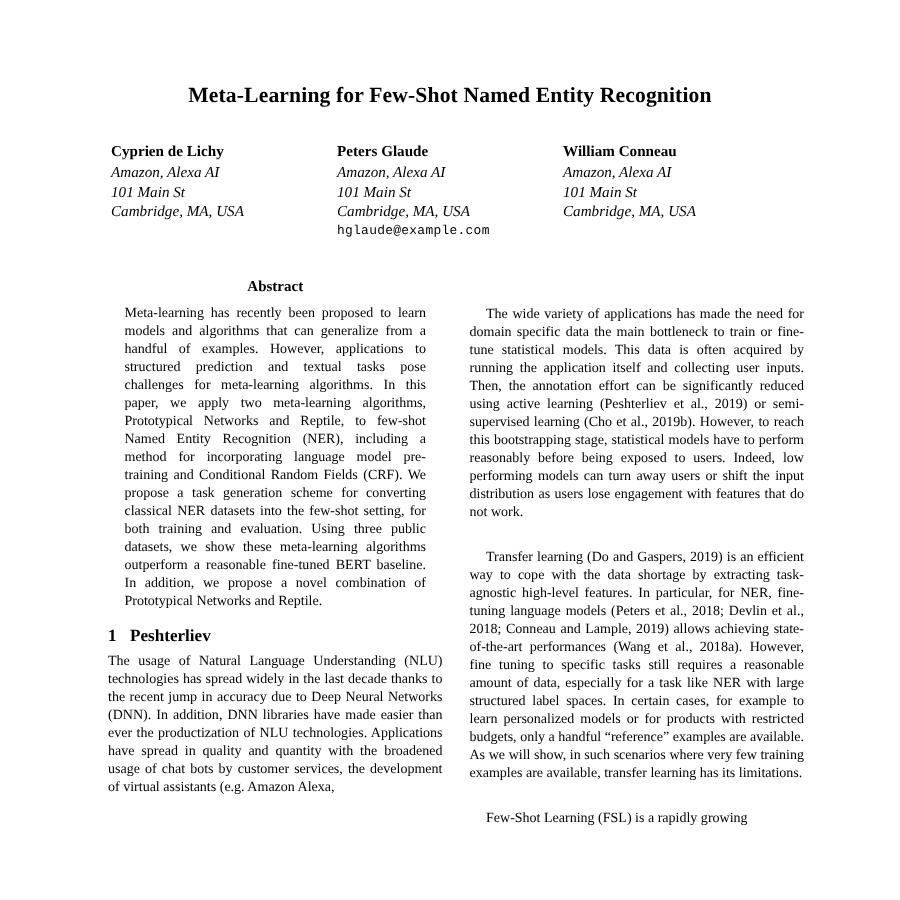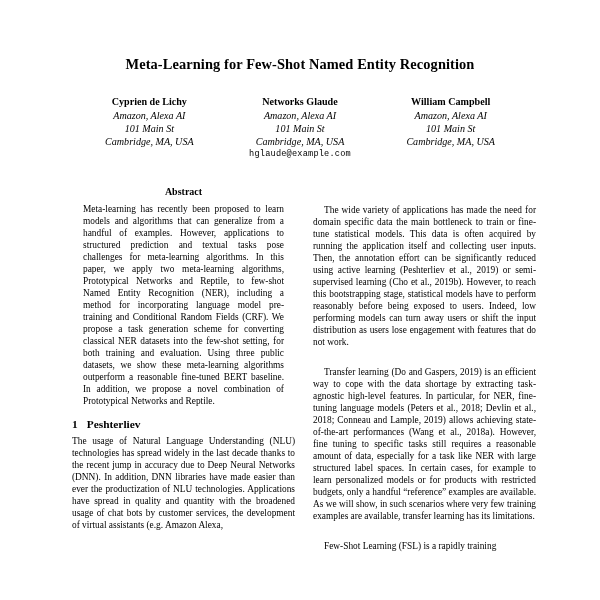--- a/index.html
+++ b/index.html
@@ -38,21 +38,20 @@
 
   
   .authors {
     display: flex;
     justify-content: space-between;
     margin-top: 22px;
     padding: 0 2px;
   }
   .author {
     flex: 1 1 0;
-    text-align: center;
     line-height: 1.32;
   }
   .author-name {
     font-size: 10.1px;
     font-weight: bold;
     display: block;
   }
   .author-line {
     font-size: 10.1px;
     display: block;
@@ -117,29 +116,29 @@
   <div class="authors">
 
     <div class="author">
       <span class="author-name">Cyprien de Lichy</span>
       <span class="author-line">Amazon, Alexa AI</span>
       <span class="author-line">101 Main St</span>
       <span class="author-line">Cambridge, MA, USA</span>
     </div>
 
     <div class="author">
-      <span class="author-name">Networks Glaude</span>
+      <span class="author-name">Peters Glaude</span>
       <span class="author-line">Amazon, Alexa AI</span>
       <span class="author-line">101 Main St</span>
       <span class="author-line">Cambridge, MA, USA</span>
       <span class="author-email">hglaude@example.com</span>
     </div>
 
     <div class="author">
-      <span class="author-name">William Campbell</span>
+      <span class="author-name">William Conneau</span>
       <span class="author-line">Amazon, Alexa AI</span>
       <span class="author-line">101 Main St</span>
       <span class="author-line">Cambridge, MA, USA</span>
     </div>
 
   </div>
 
   <div class="columns">
 
     <div class="col">
@@ -158,19 +157,19 @@
       <p class="para noindent">The usage of Natural Language Understanding (NLU) technologies has spread widely in the last decade thanks to the recent jump in accuracy due to Deep Neural Networks (DNN). In addition, DNN libraries have made easier than ever the productization of NLU technologies. Applications have spread in quality and quantity with the broadened usage of chat bots by customer services, the development of virtual assistants (e.g. Amazon Alexa,</p>
 
     </div>
 
     <div class="col">
 
       <p class="para indent">The wide variety of applications has made the need for domain specific data the main bottleneck to train or fine-tune statistical models. This data is often acquired by running the application itself and collecting user inputs. Then, the annotation effort can be significantly reduced using active learning (Peshterliev et al., 2019) or semi-supervised learning (Cho et al., 2019b). However, to reach this bootstrapping stage, statistical models have to perform reasonably before being exposed to users. Indeed, low performing models can turn away users or shift the input distribution as users lose engagement with features that do not work.</p>
 
       <p class="para indent">Transfer learning (Do and Gaspers, 2019) is an efficient way to cope with the data shortage by extracting task-agnostic high-level features. In particular, for NER, fine-tuning language models (Peters et al., 2018; Devlin et al., 2018; Conneau and Lample, 2019) allows achieving state-of-the-art performances (Wang et al., 2018a). However, fine tuning to specific tasks still requires a reasonable amount of data, especially for a task like NER with large structured label spaces. In certain cases, for example to learn personalized models or for products with restricted budgets, only a handful “reference” examples are available. As we will show, in such scenarios where very few training examples are available, transfer learning has its limitations.</p>
 
-      <p class="para indent">Few-Shot Learning (FSL) is a rapidly training</p>
+      <p class="para indent">Few-Shot Learning (FSL) is a rapidly growing</p>
 
     </div>
 
   </div>
 
 </div>
 
 </body></html>

